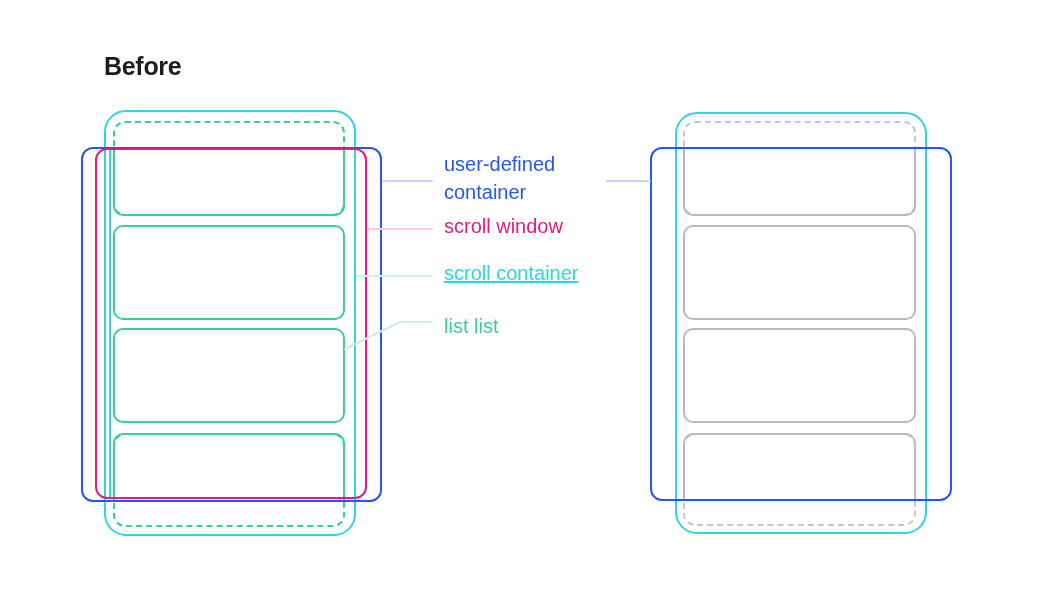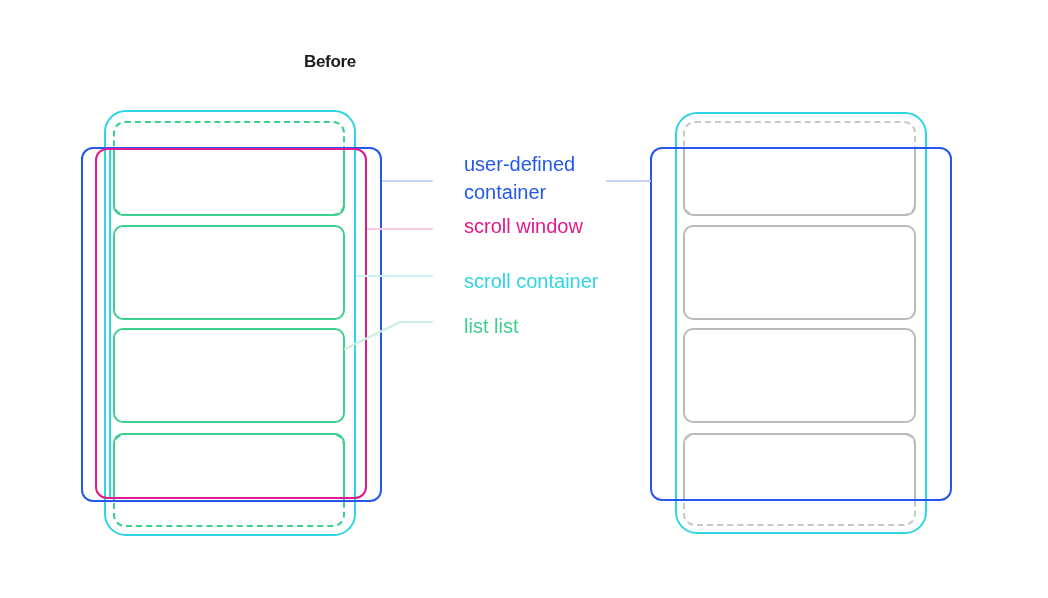--- a/index.html
+++ b/index.html
@@ -3,22 +3,22 @@
 <meta charset="utf-8">
 <style>
   html,body{margin:0;padding:0;background:#fff;}
   .canvas{
     position:relative;width:1048px;height:598px;background:var(--bg,#fff);
     font-family:"Liberation Sans", sans-serif;overflow:hidden;
   }
   .abs{position:absolute;box-sizing:border-box;}
   
   .diagram-title{
-    font-size:17px;font-weight:700;color:var(--title,#1d1d1f);
-    letter-spacing:-0.3px;text-align:right;width:252px;top:52px;
+    font-size:25px;font-weight:700;color:var(--title,#1d1d1f);
+    letter-spacing:-0.3px;text-align:left;width:252px;top:52px;
   }
   .title-before{left:104px;}
   .title-after{left:675px;}
   
   .rect{border-style:solid;background:transparent;}
   
   .b-cyan-outer {left:104px;top:110px;width:252px;height:426px;border:2.5px solid var(--cyan);border-radius:22px;}
   .b-cyan-inner {left:109px;top:149px;width:247px;height:350px;border:none;
                  border-left:2.5px solid var(--cyan);border-right:2.5px solid var(--cyan);}
   .b-blue      {left:81px; top:147px;width:301px;height:355px;border:2.5px solid var(--blue);border-radius:12px;}
@@ -36,24 +36,24 @@
   .a-blue {left:650px;top:147px;width:302px;height:354px;border:2.5px solid var(--blue);border-radius:12px;}
   .a-item{left:683px;width:233px;border:2.5px solid var(--gray-item);border-radius:10px;}
   .a-ghost{left:683px;width:233px;border:2px dashed var(--gray-dash);border-radius:12px;}
   .a-ghost-1{top:121px;height:95px;}
   .a-item-1{top:149px;height:67px;border-top:none;border-radius:0 0 10px 10px;}
   .a-item-2{top:225px;height:95px;}
   .a-item-3{top:328px;height:95px;}
   .a-ghost-4{top:433px;height:93px;}
   .a-item-4{top:433px;height:67px;border-bottom:none;border-radius:10px 10px 0 0;}
   
-  .legend-label{left:444px;font-size:20px;line-height:28px;white-space:nowrap;margin-left:20px;}
+  .legend-label{left:444px;font-size:20px;line-height:28px;white-space:nowrap;}
   .legend-user{top:150px;width:150px;white-space:normal;color:var(--blue);}
   .legend-window{top:212px;color:var(--magenta);}
-  .legend-container{top:267px;color:var(--cyan);}
+  .legend-container{top:259px;color:var(--cyan);text-decoration:underline;}
   .legend-item{top:312px;color:var(--green);}
   
   .connector{height:2px;border-radius:1px;}
   .c-blue-left {left:382px;top:180px;width:51px;background:var(--tint-blue);}
   .c-blue-right{left:606px;top:180px;width:45px;background:var(--tint-blue);}
   .c-pink      {left:367px;top:228px;width:66px;background:var(--tint-pink);}
   .c-cyan      {left:356px;top:275px;width:77px;background:var(--tint-cyan);}
   .c-green-h   {left:399px;top:321px;width:34px;background:var(--tint-green);}
   .c-green-diag{left:343px;top:320px;width:59px;height:32px;}
 </style>

